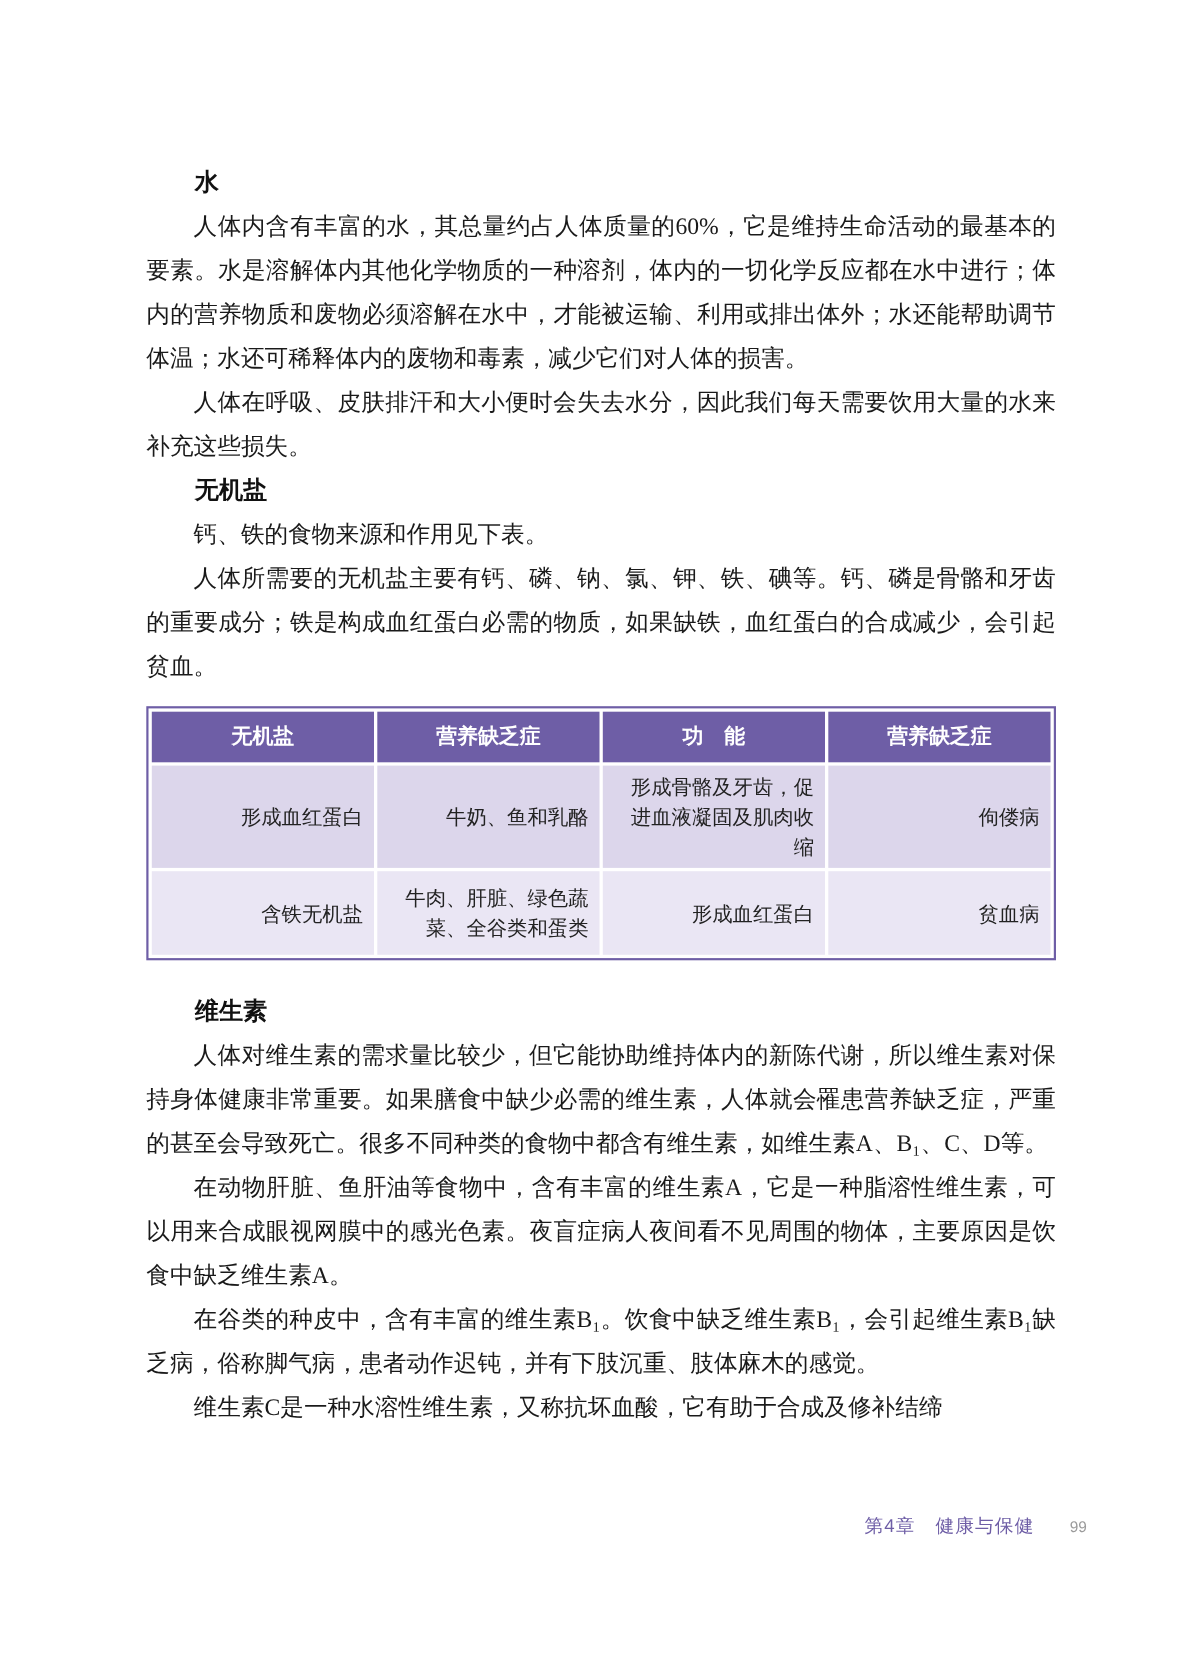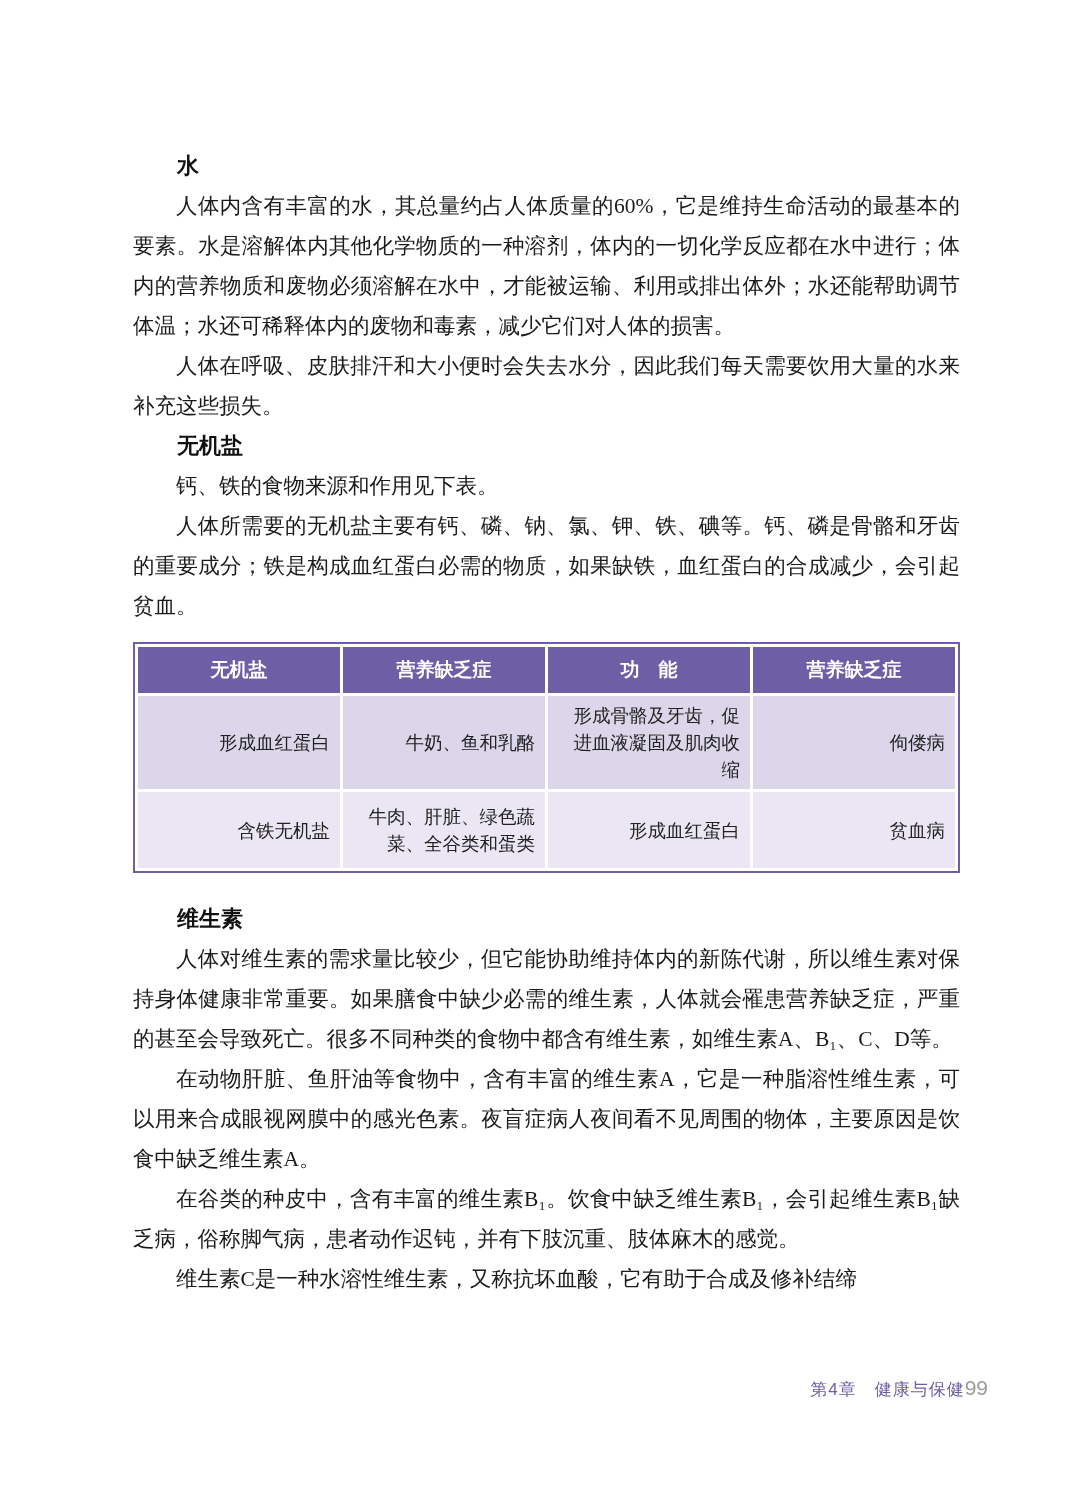--- a/index.html
+++ b/index.html
@@ -66,30 +66,31 @@
   }
   tr.row-odd td { background:#dcd6eb; }
   tr.row-even td { background:#eae6f4; }
   td.wrap-left { text-align:left; }
   .footer {
     position:absolute;
     top:1376px;
     right:100px;
     display:flex;
     align-items:baseline;
+    gap:32px;
     font-family:"Liberation Sans", sans-serif;
   }
   .footer .chap {
     color:#6e5ea6;
     font-size:17px;
     letter-spacing:1px;
   }
   .footer .pnum {
     color:#9b9b9b;
-    font-size:21px;
+    font-size:14px;
   }
 </style>
 </head>
 <body>
 
 <div class="page">
   <div class="content">
 
     <h3 class="sec">水</h3>
     <p class="para">人体内含有丰富的水，其总量约占人体质量的60%，它是维持生命活动的最基本的要素。水是溶解体内其他化学物质的一种溶剂，体内的一切化学反应都在水中进行；体内的营养物质和废物必须溶解在水中，才能被运输、利用或排出体外；水还能帮助调节体温；水还可稀释体内的废物和毒素，减少它们对人体的损害。</p>

